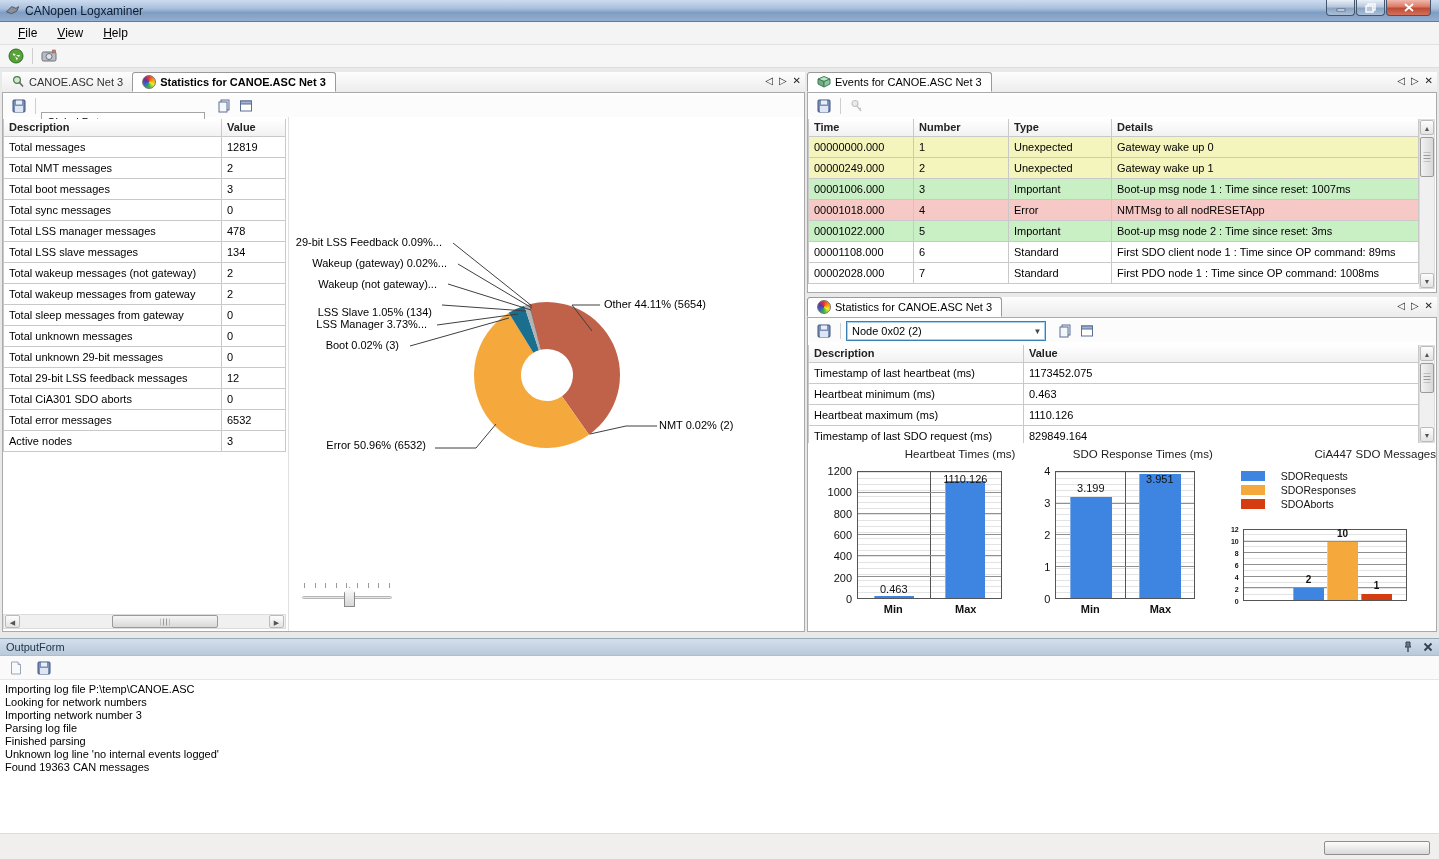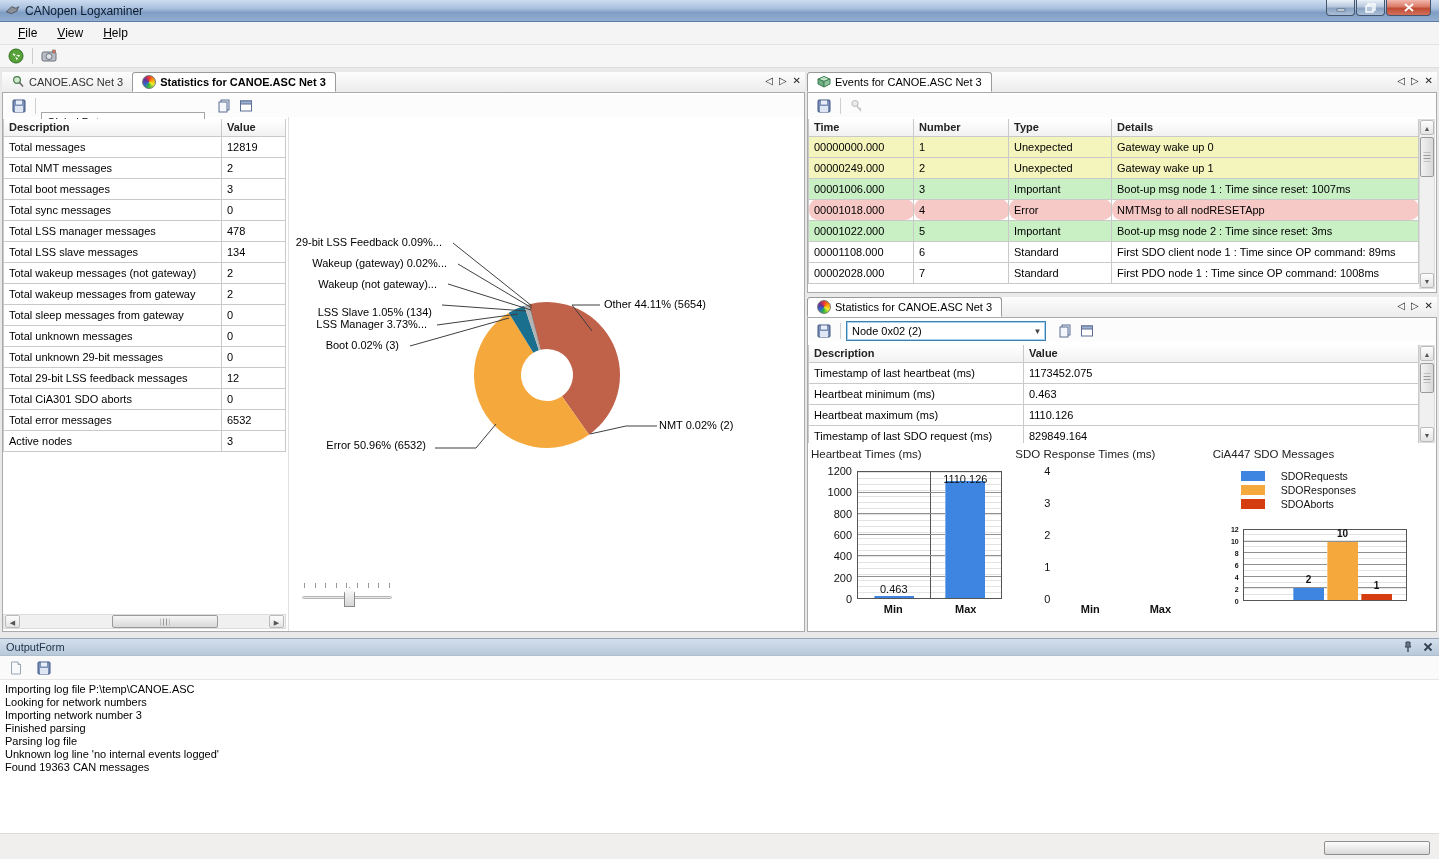--- a/index.html
+++ b/index.html
@@ -43,21 +43,21 @@
   .combo .val { flex:1; padding:0 5px; white-space:nowrap; overflow:hidden; }
   .combo .drop { width:15px; text-align:center; font-size:8px; color:#444; }
   .combo.focused { border:1px solid #3c7fb1; box-shadow:0 0 0 1px #a8d0ef inset; }
 
   
   table.grid { border-collapse:collapse; table-layout:fixed; font-size:11px; background:#fff; width:100%; }
   table.grid th { background:linear-gradient(#ffffff,#f1f1f1); border:1px solid #c9c9c9; border-top:none; font-weight:bold; text-align:left; padding:1px 5px; height:17px; color:#222; }
   table.grid td { border:1px solid #c9c9c9; padding:2px 5px; height:21px; white-space:nowrap; overflow:hidden; }
   tr.tone-yellow td { background:#f4f4bd; }
   tr.tone-green  td { background:#c9efc5; }
-  tr.tone-red    td { background:#f7c9c6;border-radius:9px; }
+  tr.tone-red    td { background:#f7c9c6; }
   tr.tone-white  td { background:#fff; }
 
   
   .vscroll { position:absolute; width:16px; background:#f0f0f0; border:1px solid #dcdcdc; }
   .vscroll .arr { position:absolute; left:0; width:14px; height:15px; text-align:center; font-size:7px; color:#555; line-height:15px; background:linear-gradient(#fdfdfd,#e3e3e3); border:1px solid #bbb; border-radius:2px; }
   .vscroll .thumb { position:absolute; left:0; width:14px; background:linear-gradient(90deg,#f2f2f2,#d8d8d8); border:1px solid #9a9a9a; border-radius:2px; }
   .hscroll { position:absolute; height:15px; background:#f0f0f0; border:1px solid #dcdcdc; }
   .hscroll .arr { position:absolute; top:0; width:15px; height:13px; text-align:center; font-size:7px; color:#555; line-height:13px; background:linear-gradient(#fdfdfd,#e3e3e3); border:1px solid #bbb; border-radius:2px; }
   .hscroll .thumb { position:absolute; top:0; height:13px; background:linear-gradient(#f6f6f6,#d8d8d8); border:1px solid #9a9a9a; border-radius:2px; }
   .grip { background:repeating-linear-gradient(90deg,#9a9a9a 0 1px,transparent 1px 3px); width:9px; height:7px; position:absolute; left:50%; top:50%; transform:translate(-50%,-50%); }
@@ -67,21 +67,21 @@
   .pie-panel { position:absolute; left:285px; top:24px; right:0; bottom:0; background:#fff; overflow:hidden; border-left:1px solid #e0e0e0; }
   .pie-label { position:absolute; font-size:11px; white-space:nowrap; color:#000; }
   .trackbar { position:absolute; left:13px; top:466px; width:90px; height:26px; }
   .trackbar .ticks { position:absolute; left:2px; right:2px; top:0; height:5px; background:repeating-linear-gradient(90deg,#999 0 1px,transparent 1px 10.6px); }
   .trackbar .groove { position:absolute; left:0; right:0; top:13px; height:3px; background:#e8e8e8; border:1px solid #b5b5b5; border-radius:2px; }
   .trackbar .thumb { position:absolute; left:42px; top:4px; width:11px; height:20px; background:linear-gradient(#fdfdfd,#d6d6d6); border:1px solid #8a8a8a; clip-path:polygon(50% 0,100% 28%,100% 100%,0 100%,0 28%); }
 
   
   .charts-row { position:absolute; left:3px; right:0; top:127px; bottom:0; display:flex; }
   .chart { position:relative; height:100%; }
-  .chart .ctitle { position:absolute; top:3px; left:0; right:0; text-align:left; font-size:11.5px; color:#222; }
+  .chart .ctitle { position:absolute; top:3px; left:0; right:0; text-align:right; font-size:11.5px; color:#222; }
   .chart .ylabels { position:absolute; }
   .chart .ytick { position:absolute; right:5px; transform:translateY(50%); font-size:11px; color:#111; }
   .chart.small .ytick { font-size:7px; font-weight:bold; right:4px; }
   .chart .plot { position:absolute; border:1px solid #555;
     background:repeating-linear-gradient(to top,#ffffff 0 5px,#e3e3e3 5px 6px); }
   .chart .gridline { position:absolute; left:0; right:0; height:1px; background:#909090; z-index:1; }
   .chart .plot.two::before { content:""; position:absolute; left:50%; top:0; bottom:0; width:1px; background:#555; z-index:1; }
   .chart .bar { position:absolute; bottom:0; min-height:2px; z-index:2; box-shadow:inset 1px 0 0 rgba(255,255,255,.35); }
   .chart .vlabel { position:absolute; transform:translateX(-50%); font-size:11px; color:#111; white-space:nowrap; z-index:3; }
   .chart.small .vlabel { font-size:10px; font-weight:bold; }
@@ -549,20 +549,29 @@
       </div>
       <div class="chart" style="width:198px;">
         <div class="ctitle">SDO Response Times (ms)</div>
         <div class="ylabels" style="left: 0px; top: 26px; width: 40px; height: 128px; position: absolute;">
             <div class="ytick" style="bottom: 0%;">0</div>
             <div class="ytick" style="bottom: 25%;">1</div>
             <div class="ytick" style="bottom: 50%;">2</div>
             <div class="ytick" style="bottom: 75%;">3</div>
             <div class="ytick" style="bottom: 100%;">4</div>
           </div>
+        <div class="plot two" style="left: 40px; top: 26px; width: 140px; height: 128px;">
+            <div class="gridline" style="bottom: 25%;"></div>
+            <div class="gridline" style="bottom: 50%;"></div>
+            <div class="gridline" style="bottom: 75%;"></div>
+            <div class="bar" style="left: 10%; width: 30%; height: 79.975%; background: rgb(61, 133, 224);"></div>
+            <div class="vlabel" style="left: 25%; bottom: calc(79.975% + 3px);">3.199</div>
+            <div class="bar" style="left: 60%; width: 30%; height: 98.775%; background: rgb(61, 133, 224);"></div>
+            <div class="vlabel" style="left: 75%; top: 1px;">3.951</div>
+          </div>
         <div class="xlabels" style="position: absolute; left: 40px; top: 158px; width: 140px; height: 16px;">
             <div class="xtick" style="left: 25%;">Min</div>
             <div class="xtick" style="left: 75%;">Max</div>
           </div>
       </div>
       <div class="chart small" style="width:224px;">
         <div class="ctitle">CiA447 SDO Messages</div>
         <div class="legend" style="left:28px; top:24px;">
             <div class="legend-row">
               <span class="sw" style="background: rgb(61, 133, 224);"></span>
@@ -627,22 +636,22 @@
           <rect x="1" y="1" width="12" height="12" rx="1" fill="#7d90b8" stroke="#3d547e"></rect>
           <rect x="4" y="1.5" width="6" height="4" fill="#e8eef8"></rect>
           <rect x="3" y="7" width="8" height="6" fill="#dde6f2"></rect>
         </svg>
     </span>
   </div>
   <div class="out-content">
       <div>Importing log file P:\temp\CANOE.ASC</div>
       <div>Looking for network numbers</div>
       <div>Importing network number 3</div>
+      <div>Parsing log file</div>
       <div>Finished parsing</div>
-      <div>Parsing log file</div>
       <div>Unknown log line 'no internal events logged'</div>
       <div>Found 19363 CAN messages</div>
     </div>
 
   <div class="statusbar">
     <div class="status-box"></div>
   </div>
 
 </div>
 

